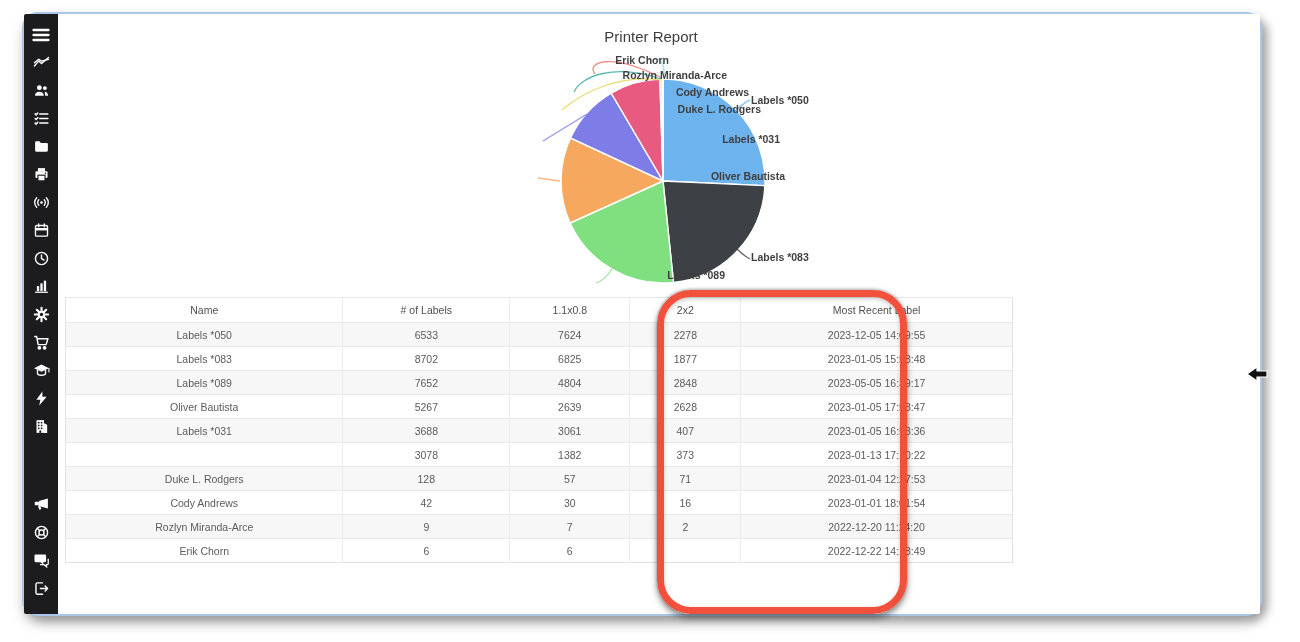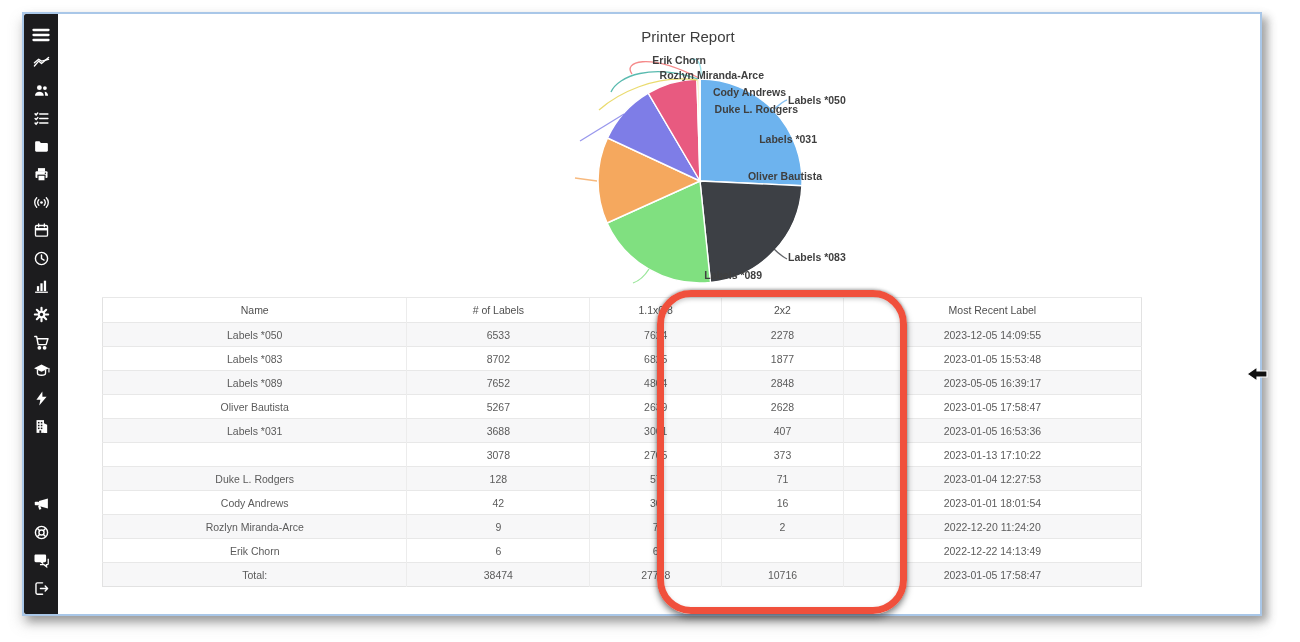--- a/index.html
+++ b/index.html
@@ -1,23 +1,22 @@
 <!DOCTYPE html>
 <html><head>
 <meta charset="utf-8">
 <style>
   * { margin:0; padding:0; box-sizing:border-box; }
   html,body { width:1300px; height:642px; background:#ffffff; font-family:"Liberation Sans", sans-serif; overflow:hidden; }
 
   .window {
     position:absolute; left:22px; top:12px; width:1240px; height:604px;
-    background:#ffffff; border:2px solid #a9c7e8; border-radius:0;
+    background:#ffffff; border:2px solid #a9c7e8; border-radius:16px;
     box-shadow:6px 5px 8px rgba(90,90,90,0.45), 0 8px 12px rgba(120,120,120,0.35);
     display:flex;
-    gap:37px;
   }
   
   .sidebar {
     width:34px; background:#1c1c1e; border-radius:2px 0 0 2px;
     display:flex; flex-direction:column; align-items:center;
     padding:8px 0 10px 0; flex-shrink:0;
   }
   .sb-icon { width:34px; height:25px; display:flex; align-items:center; justify-content:center; margin-bottom:3px; cursor:pointer; }
   .sb-icon svg { width:17px; height:17px; }
   .sb-icon.first svg { width:20px; height:20px; }
@@ -27,21 +26,21 @@
   .main { flex:1; position:relative; background:#fff; overflow:hidden; border-radius:0 2px 2px 0; }
 
   
   .chart-area { position:relative; width:1204px; height:283px; }
   .chart-title { position:absolute; left:593px; top:14px; transform:translateX(-50%);
     font-size:15px; color:#3d3d3d; font-weight:500; white-space:nowrap; }
   .pie-svg { position:absolute; left:0; top:0; }
   .pie-label { position:absolute; font-size:10.5px; font-weight:700; color:#3f3f3f; white-space:nowrap; }
 
   
-  table.report { border-collapse:collapse; width:1040px; margin-left:7px; table-layout:fixed;
+  table.report { border-collapse:collapse; width:948px; margin-left:7px; table-layout:fixed;
     font-size:10.5px; color:#5b5b5b; border:1px solid #e2e2e2; }
   table.report th, table.report td {
     height:24px; text-align:center; font-weight:400; padding:0 4px;
     border-top:1px solid #e8e8e8; border-left:1px solid #ececec;
     overflow:hidden; white-space:nowrap;
   }
   table.report th { height:25px; color:#4f4f4f; background:#fff; }
   table.report th:first-child, table.report td:first-child { border-left:none; }
   table.report tbody tr:nth-child(odd) { background:#f7f7f8; }
   table.report tbody tr:nth-child(even) { background:#ffffff; }
@@ -289,21 +288,21 @@
           <tr>
             <td>Labels *031</td>
             <td>3688</td>
             <td>3061</td>
             <td>407</td>
             <td>2023-01-05 16:53:36</td>
           </tr>
           <tr>
             <td></td>
             <td>3078</td>
-            <td>2705</td>
+            <td>1382</td>
             <td>373</td>
             <td>2023-01-13 17:10:22</td>
           </tr>
           <tr>
             <td>Duke L. Rodgers</td>
             <td>128</td>
             <td>57</td>
             <td>71</td>
             <td>2023-01-04 12:27:53</td>
           </tr>
@@ -321,27 +320,20 @@
             <td>2</td>
             <td>2022-12-20 11:24:20</td>
           </tr>
           <tr>
             <td>Erik Chorn</td>
             <td>6</td>
             <td>6</td>
             <td></td>
             <td>2022-12-22 14:13:49</td>
           </tr>
-          <tr>
-            <td>Total:</td>
-            <td>38474</td>
-            <td>27758</td>
-            <td>10716</td>
-            <td>2023-01-05 17:58:47</td>
-          </tr>
         </tbody>
     </table>
   </div>
 
   <div class="annotation-box"></div>
 
   <svg class="cursor" width="24" height="18" viewBox="0 0 24 18">
     <polygon points="1,8 11,1 11,5 21,5 21,11 11,11 11,15" fill="#111" stroke="#fff" stroke-width="1.2"></polygon>
   </svg>
 </div>

